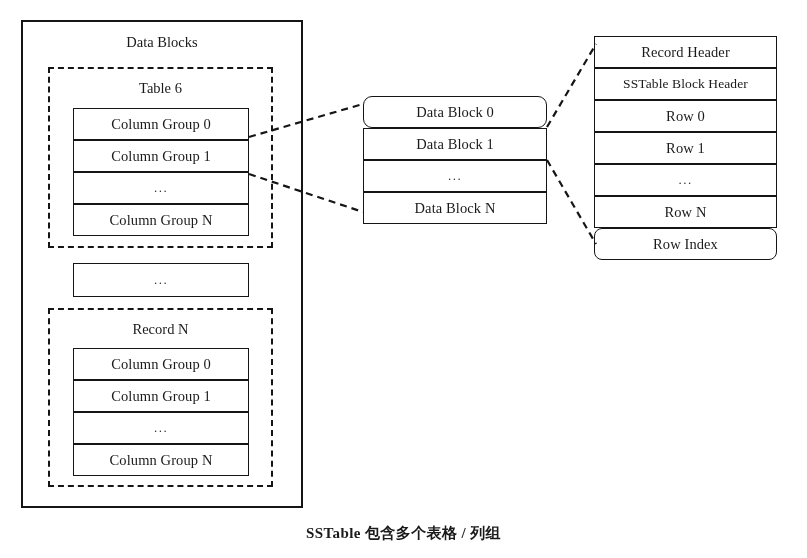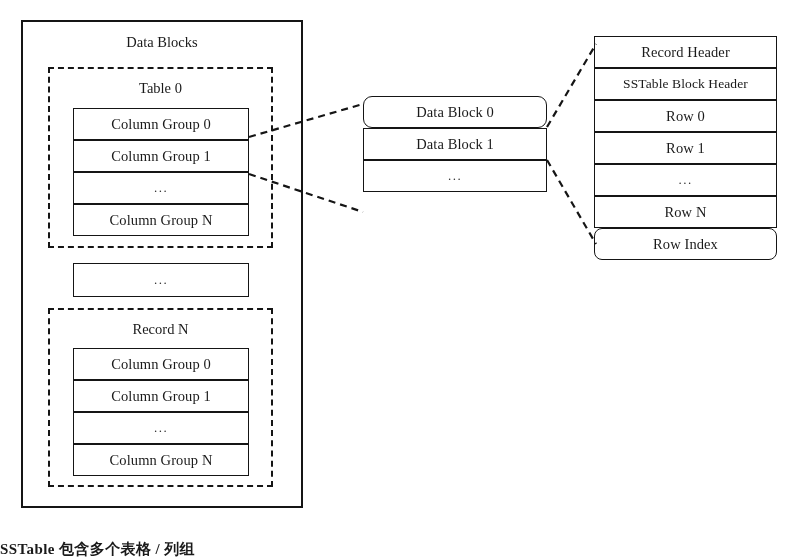--- a/index.html
+++ b/index.html
@@ -58,55 +58,55 @@
   #tableN-title{left:48px;top:319px;width:225px;height:20px;}
 
   #middle-ellipsis-box{left:73px;top:263px;width:176px;height:34px;}
 
   
   svg#connectors{position:absolute;left:0;top:0;width:807px;height:558px;pointer-events:none;}
 
   
   #caption{
     position:absolute;left:0;top:524px;width:807px;
-    font-size:15px;font-weight:bold;
+    text-align:center;font-size:15px;font-weight:bold;
     letter-spacing:.4px;
-    margin-top:16px;
   }
 </style>
 </head>
 <body>
 
 <div id="stage">
 
   <div class="solid-box" id="outer-panel"></div>
 
   <div class="label" id="data-blocks-title">Data Blocks</div>
 
   <div class="dashed-box" id="table0-group"></div>
-  <div class="label" id="table0-title">Table 0</div>
+  <div class="label" id="table0-title">Table 6</div>
 
   <div class="cell" style="left:73px;top:108px;width:176px;height:32px;">Column Group 0</div>
   <div class="cell" style="left:73px;top:140px;width:176px;height:32px;">Column Group 1</div>
   <div class="cell ellipsis" style="left:73px;top:172px;width:176px;height:32px;">...</div>
   <div class="cell" style="left:73px;top:204px;width:176px;height:32px;">Column Group N</div>
 
   <div class="cell ellipsis" id="middle-ellipsis-box">...</div>
 
   <div class="dashed-box" id="tableN-group"></div>
   <div class="label" id="tableN-title">Record N</div>
 
   <div class="cell" style="left:73px;top:348px;width:176px;height:32px;">Column Group 0</div>
   <div class="cell" style="left:73px;top:380px;width:176px;height:32px;">Column Group 1</div>
   <div class="cell ellipsis" style="left:73px;top:412px;width:176px;height:32px;">...</div>
   <div class="cell" style="left:73px;top:444px;width:176px;height:32px;">Column Group N</div>
 
   <div class="cell" style="left:363px;top:96px;width:184px;height:32px;border-radius:9px;">Data Block 0</div>
   <div class="cell" style="left:363px;top:128px;width:184px;height:32px;font-family:Liberation Serif, serif;">Data Block 1</div>
   <div class="cell ellipsis" style="left:363px;top:160px;width:184px;height:32px;">...</div>
+  <div class="cell" style="left:363px;top:192px;width:184px;height:32px;">Data Block  N</div>
 
   <div class="cell" style="left:594px;top:36px;width:183px;height:32px;">Record Header</div>
   <div class="cell small" style="left:594px;top:68px;width:183px;height:32px;">SSTable Block Header</div>
   <div class="cell" style="left:594px;top:100px;width:183px;height:32px;">Row 0</div>
   <div class="cell" style="left:594px;top:132px;width:183px;height:32px;">Row 1</div>
   <div class="cell ellipsis" style="left:594px;top:164px;width:183px;height:32px;">...</div>
   <div class="cell" style="left:594px;top:196px;width:183px;height:32px;">Row N</div>
   <div class="cell" style="left:594px;top:228px;width:183px;height:32px;border-radius:8px;">Row Index</div>
 
   <svg id="connectors">

